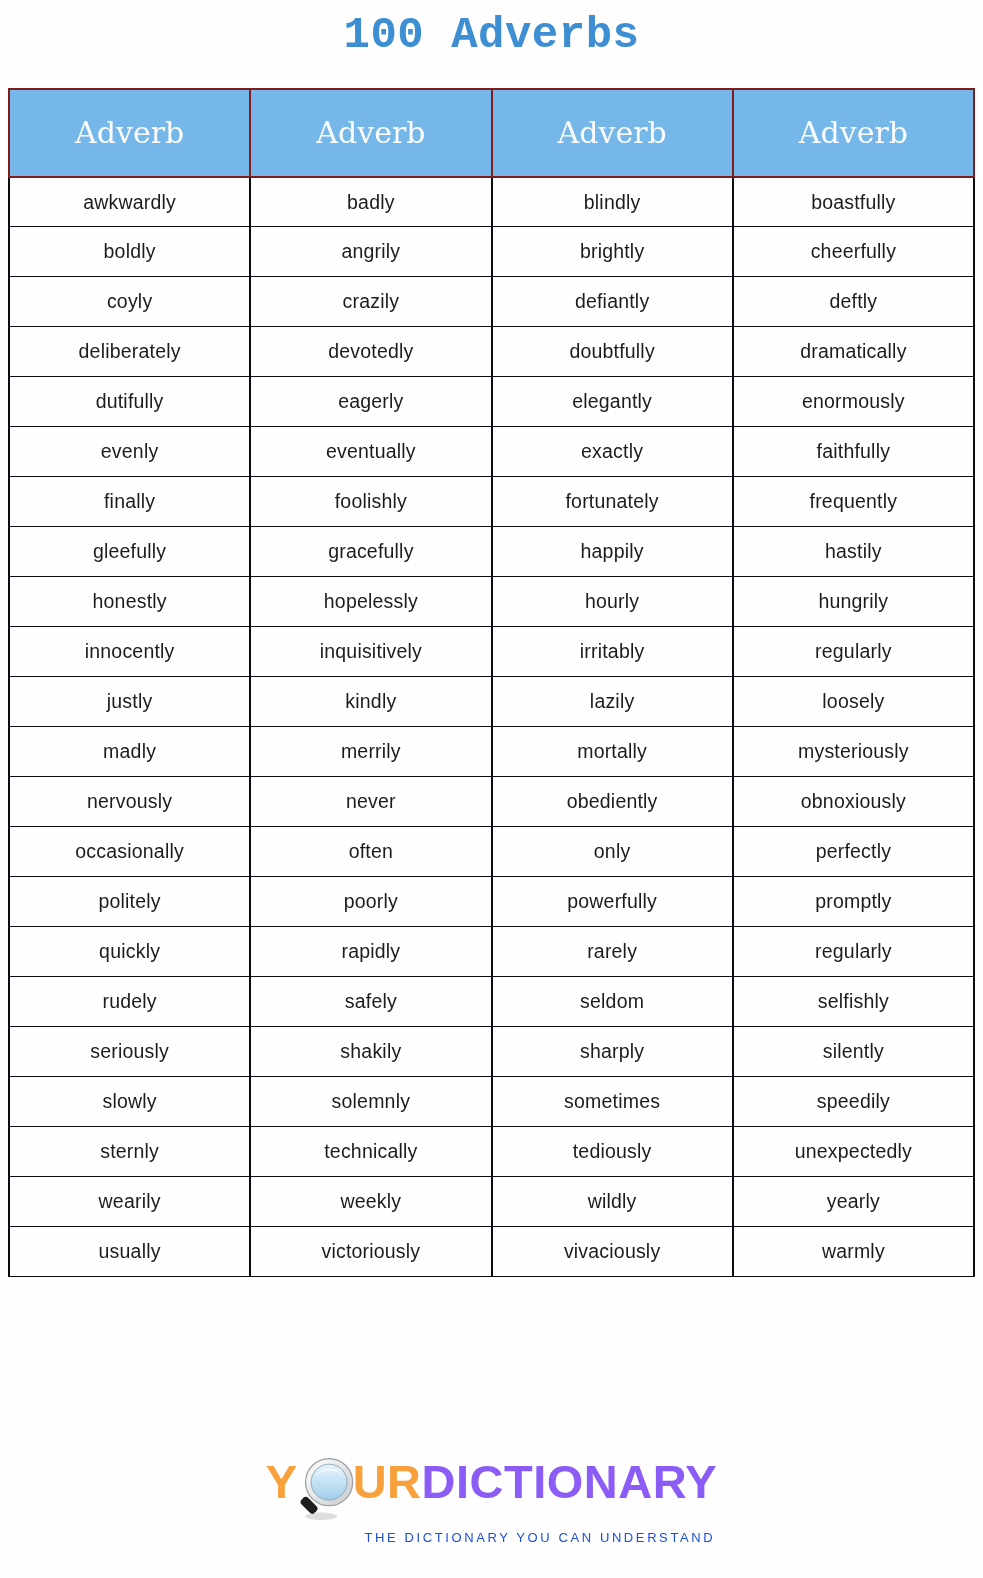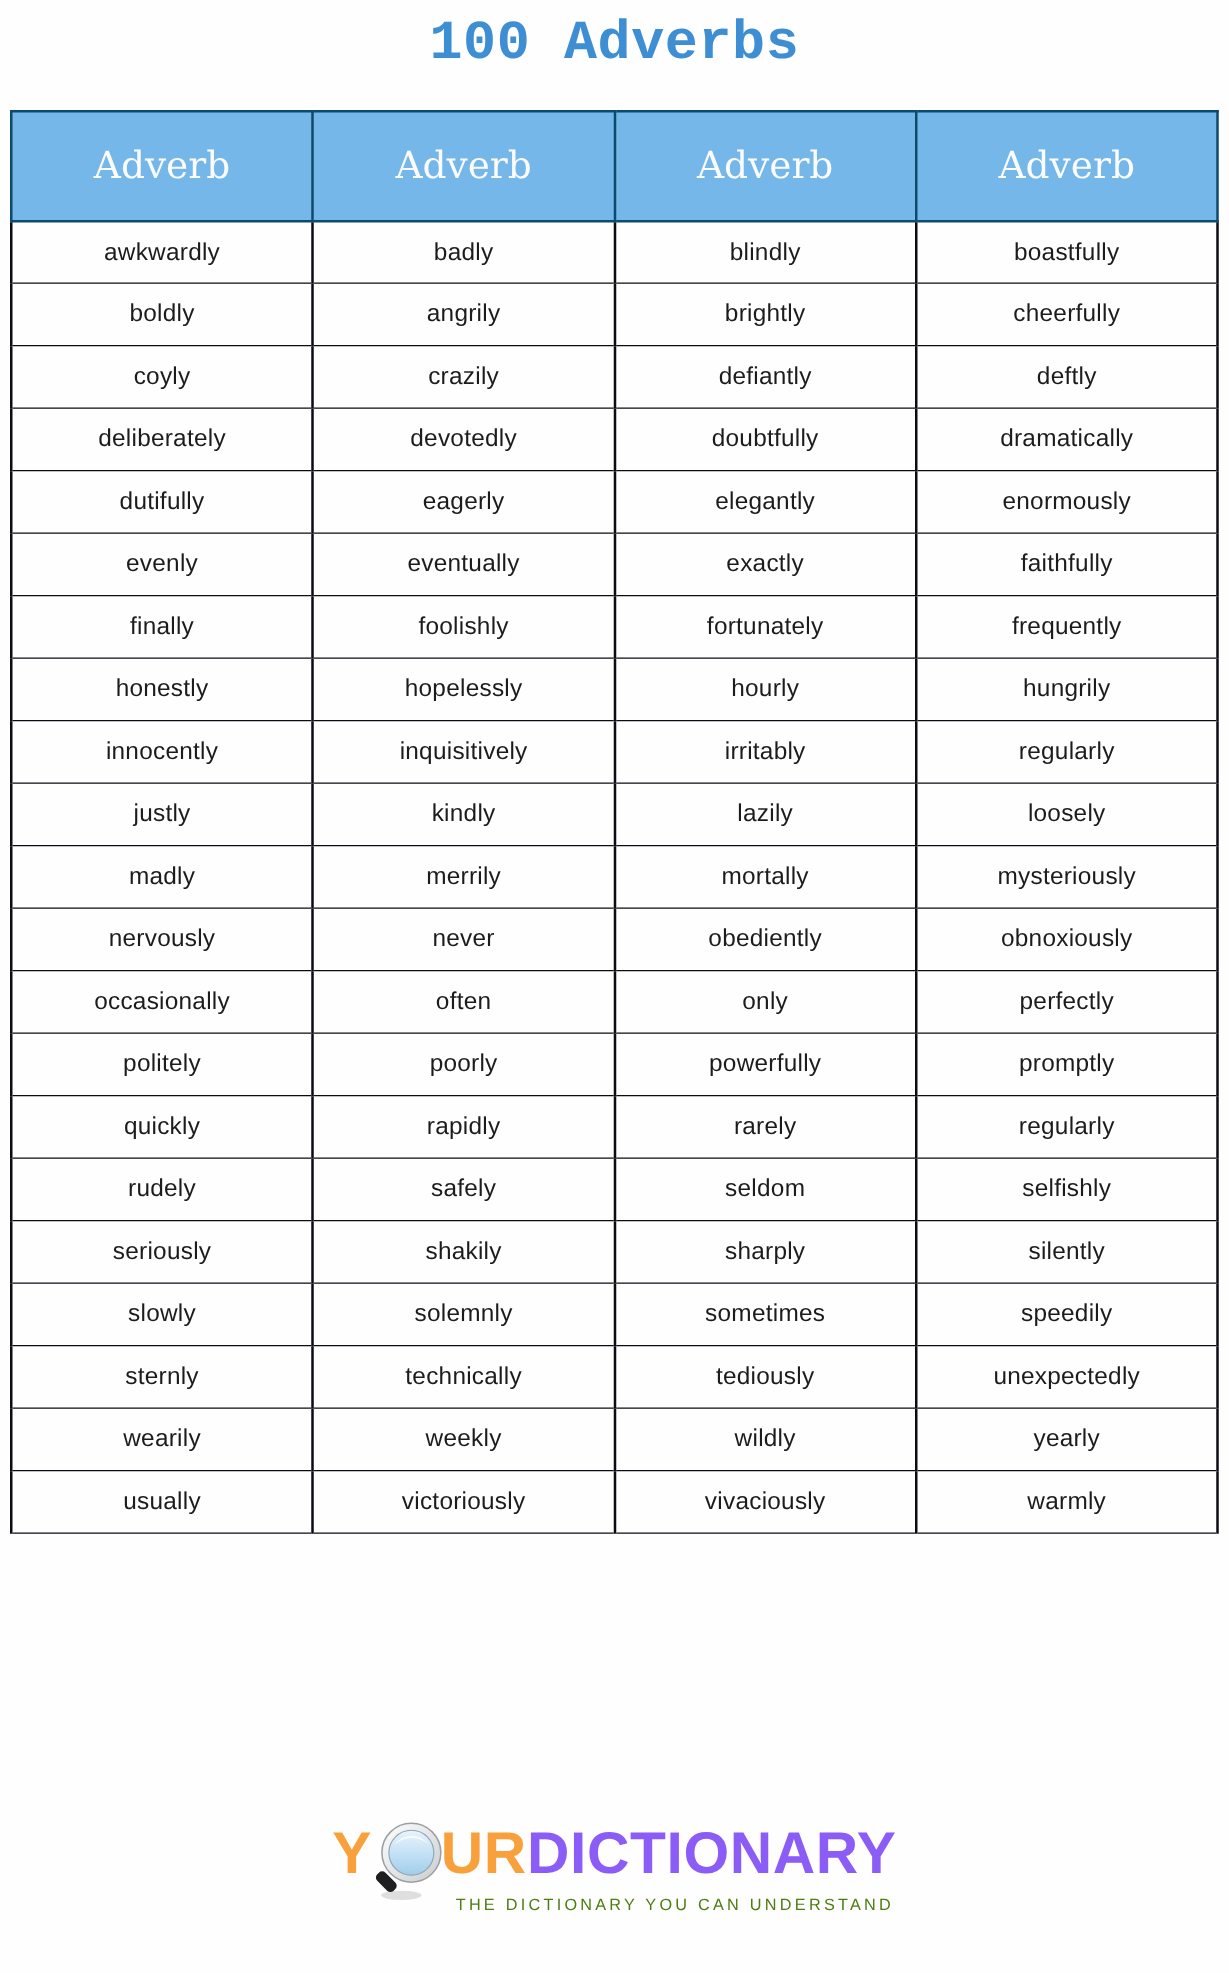--- a/index.html
+++ b/index.html
@@ -30,21 +30,21 @@
     margin: 26px auto 0 auto;
     table-layout: fixed;
   }
   table.adverb-table th {
     background: #74b7e8;
     color: #fbfbfb;
     font-family: "DejaVu Serif", serif;
     font-weight: normal;
     font-size: 30px;
     height: 88px;
-    border: 2px solid #0c4a6e;
+    border: 2px solid #7f1d1d;
     text-align: center;
     vertical-align: middle;
   }
   table.adverb-table td {
     border-top: 1px solid #0b0b14;
     border-bottom: 1px solid #0b0b14;
     border-left: 2px solid #0b0b14;
     border-right: 2px solid #0b0b14;
     height: 50px;
     text-align: center;
@@ -80,22 +80,22 @@
     height: 66px;
     margin: 0 -4px 0 -3px;
     position: relative;
     top: 8px;
   }
   .logo-tagline {
     text-align: right;
     font-size: 13px;
     font-weight: normal;
     letter-spacing: 2.6px;
-    color: #4d7c0f;
-    margin-top: 2px;
+    color: #1d4ed8;
+    margin-top: 16px;
     padding-right: 2px;
   }
 </style>
 </head>
 <body>
 
 <div class="page">
 
   <h1 class="doc-title">100 Adverbs</h1>
 
@@ -143,20 +143,26 @@
           <td>evenly</td>
           <td>eventually</td>
           <td>exactly</td>
           <td>faithfully</td>
         </tr>
         <tr>
           <td>finally</td>
           <td>foolishly</td>
           <td>fortunately</td>
           <td>frequently</td>
+        </tr>
+        <tr>
+          <td>gleefully</td>
+          <td>gracefully</td>
+          <td>happily</td>
+          <td>hastily</td>
         </tr>
         <tr>
           <td>honestly</td>
           <td>hopelessly</td>
           <td>hourly</td>
           <td>hungrily</td>
         </tr>
         <tr>
           <td>innocently</td>
           <td>inquisitively</td>

